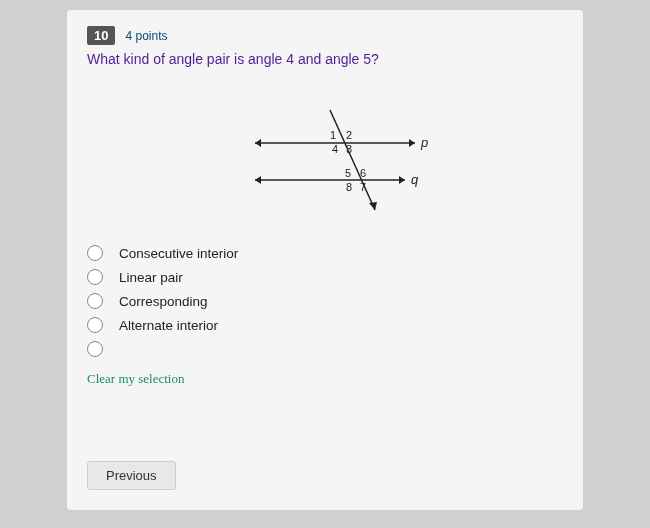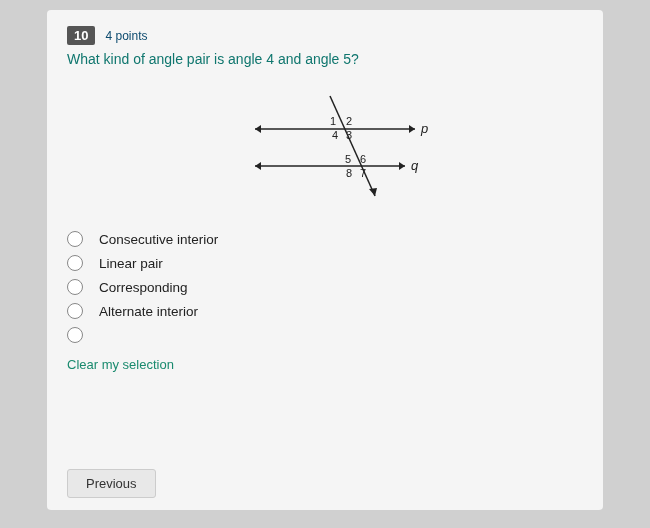--- a/index.html
+++ b/index.html
@@ -8,21 +8,21 @@
       height: 528px;
       background: #d0d0d0;
       font-family: Arial, sans-serif;
       display: flex;
       align-items: flex-start;
       justify-content: center;
       padding: 10px;
     }
     .card {
       background: #f5f5f5;
-      width: 556px;
+      width: 516px;
       min-height: 500px;
       border-radius: 4px;
       padding: 16px 20px 0 20px;
       position: relative;
     }
     .question-header {
       display: flex;
       align-items: baseline;
       gap: 10px;
       margin-bottom: 6px;
@@ -34,22 +34,22 @@
       font-weight: bold;
       padding: 2px 7px;
       border-radius: 2px;
     }
     .points-label {
       font-size: 12px;
       color: #0c4a6e;
     }
     .question-text {
       font-size: 14px;
-      color: #0f766e;
-      margin-bottom: 14px;
+      color: #4c1d95;
+      margin-bottom: 28px;
     }
     .diagram-area {
       display: flex;
       justify-content: center;
       margin-bottom: 20px;
     }
     .diagram-svg {
       width: 260px;
       height: 130px;
     }
@@ -75,24 +75,25 @@
     .option-label {
       font-size: 13.5px;
       color: #222;
     }
     .clear-selection {
       color: #1a8a6e;
       font-size: 13px;
       cursor: pointer;
       margin-bottom: 20px;
       display: inline-block;
+      font-family: Liberation Serif, serif;
     }
     .prev-button {
       position: absolute;
-      bottom: 12px;
+      bottom: 20px;
       left: 20px;
       background: #e8e8e8;
       border: 1px solid #ccc;
       border-radius: 3px;
       padding: 6px 18px;
       font-size: 13px;
       cursor: pointer;
       color: #333;
     }
   </style>

